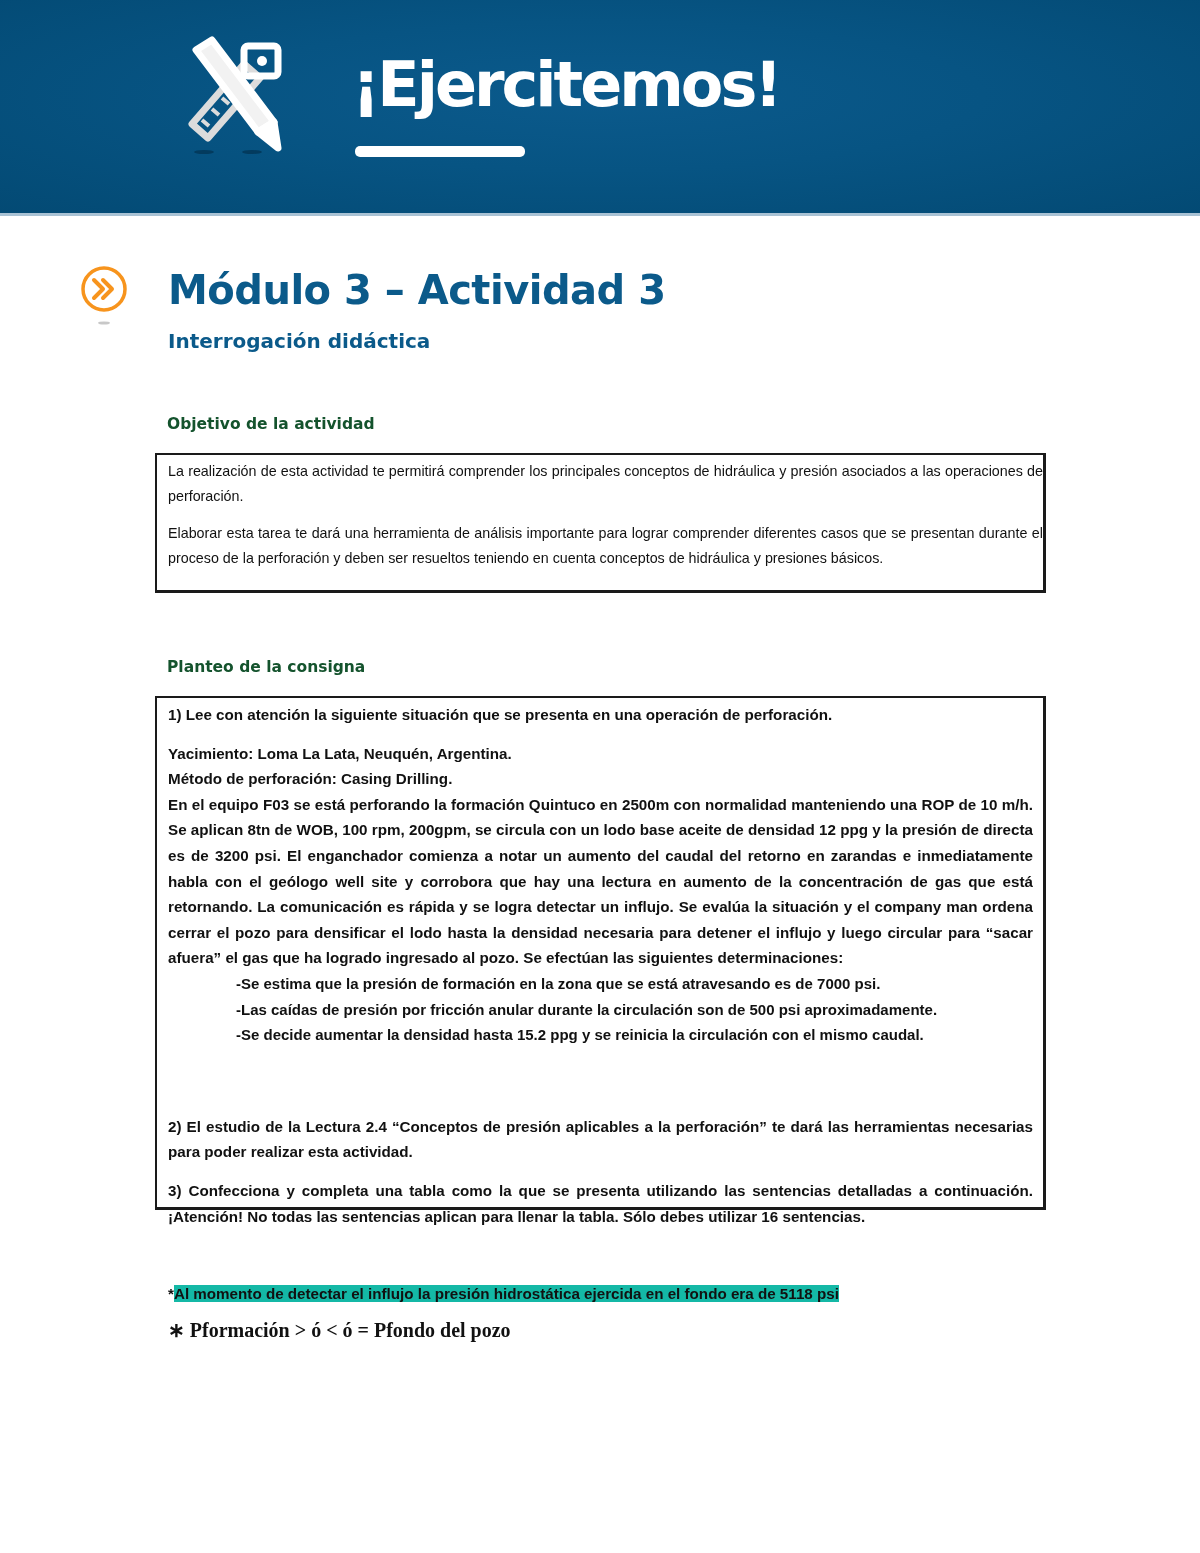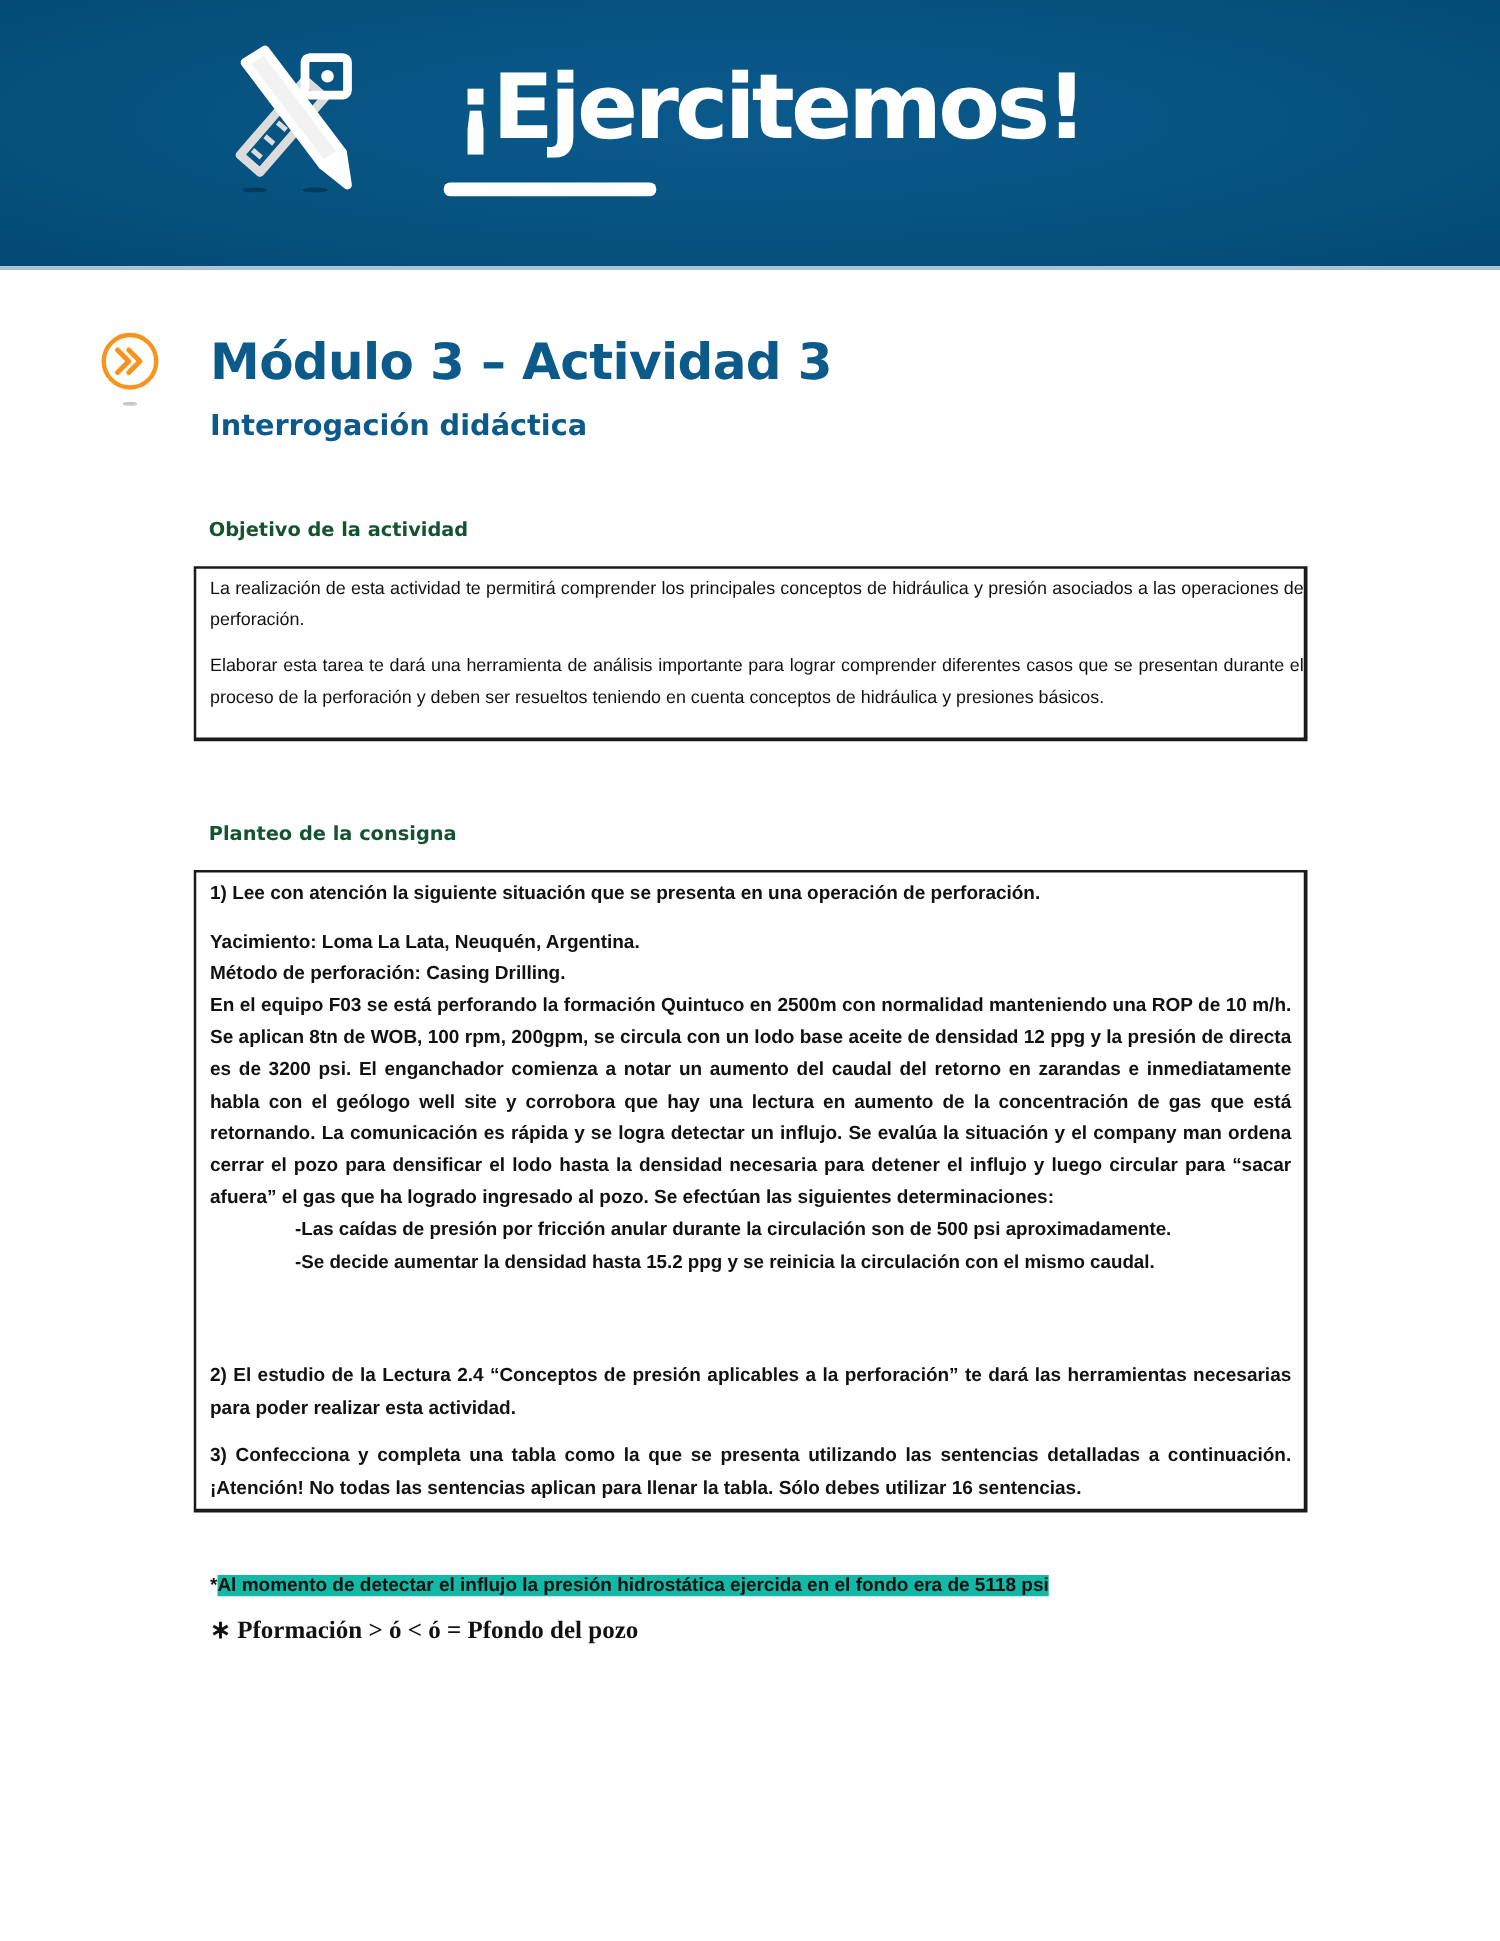--- a/index.html
+++ b/index.html
@@ -8,36 +8,36 @@
 
     .banner {
       position: absolute; left: 0; top: 0; width: 1200px; height: 216px;
       background: radial-gradient(ellipse at 50% 45%, #0b5a8c 0%, #075483 45%, #034a74 100%);
       border-bottom: 3px solid #a9c2d4;
     }
     .banner-icon { position: absolute; left: 182px; top: 36px; width: 112px; height: 118px; }
     .banner-title {
       position: absolute; left: 352px; top: 10px;
       font-family: "DejaVu Sans", sans-serif; font-weight: bold;
-      font-size: 72px; letter-spacing: -3px; color: #ffffff; line-height: 150px; margin-left: 12px;
+      font-size: 62px; letter-spacing: -3px; color: #ffffff; line-height: 150px;
     }
     .banner-underline {
       position: absolute; left: 355px; top: 146px; width: 170px; height: 11px;
       background: #ffffff; border-radius: 5px;
     }
 
     .module-icon { position: absolute; left: 78px; top: 265px; width: 52px; height: 62px; }
     .module-title {
       position: absolute; left: 168px; top: 262px;
       font-family: "DejaVu Sans", sans-serif; font-weight: bold; font-size: 40px;
       color: #0b5a8a; letter-spacing: -0.5px; line-height: 56px;
     }
     .module-subtitle {
       position: absolute; left: 168px; top: 325px;
-      font-family: "DejaVu Sans", sans-serif; font-size: 23px; font-weight: bold;
+      font-family: "DejaVu Sans", sans-serif; font-size: 20px; font-weight: bold;
       color: #0b5a8a; line-height: 32px;
     }
     .section-label {
       position: absolute; left: 167px;
       font-family: "DejaVu Sans", sans-serif; font-weight: bold; font-size: 15.5px;
       color: #14532d; line-height: 22px;
     }
 
     .box {
       position: absolute; left: 155px; width: 891px;
@@ -103,20 +103,21 @@
   <p>Elaborar esta tarea te dará una herramienta de análisis importante para lograr comprender diferentes casos que se presentan durante el proceso de la perforación y deben ser resueltos teniendo en cuenta conceptos  de hidráulica y presiones básicos.</p>
 </div>
 
 <div class="section-label" style="top:656px;">Planteo de la consigna</div>
 <div class="box cons-box">
   <div class="t">1) Lee con atención la siguiente situación que se presenta en una operación de perforación.</div>
   <div class="gap-s"></div>
   <div class="t">Yacimiento: Loma La Lata, Neuquén, Argentina.</div>
   <div class="t">Método de perforación: Casing Drilling.</div>
   <div class="t">En el equipo F03 se está perforando la formación Quintuco en 2500m con normalidad manteniendo una ROP de 10 m/h. Se aplican 8tn de WOB, 100 rpm, 200gpm, se circula con un lodo base aceite de densidad 12 ppg y la presión de directa es de 3200 psi. El enganchador comienza a notar un aumento del caudal del retorno en zarandas e inmediatamente habla con el geólogo well site y corrobora que hay una lectura en aumento de la concentración de gas que está retornando. La comunicación es rápida y se logra detectar un influjo. Se evalúa la situación y el company man ordena cerrar el pozo para densificar el lodo hasta la densidad necesaria para detener el influjo y luego circular para “sacar afuera” el gas que ha logrado ingresado al pozo. Se efectúan las siguientes determinaciones:</div>
+  <div class="t indent">-Se estima que la presión de formación en la zona que se está atravesando es de 7000 psi.</div>
   <div class="t indent">-Las caídas de presión por fricción anular durante la circulación son de 500 psi aproximadamente.</div>
   <div class="t indent">-Se decide aumentar la densidad hasta 15.2 ppg y se reinicia la circulación con el mismo caudal.</div>
   <div class="gap-l"></div>
   <div class="t">2)  El estudio de la Lectura 2.4 “Conceptos de presión aplicables a la perforación” te dará las herramientas necesarias para poder realizar esta actividad.</div>
   <div class="gap-s"></div>
   <div class="t">3) Confecciona y completa una tabla como la que se presenta utilizando las sentencias detalladas a continuación. ¡Atención! No todas las sentencias aplican para llenar la tabla. Sólo debes utilizar 16 sentencias.</div>
   <div class="gap-m"></div>
   <div class="t">
     <span>*</span><span class="highlight">Al momento de detectar el influjo la presión hidrostática ejercida en el fondo era de 5118 psi</span>
   </div>

